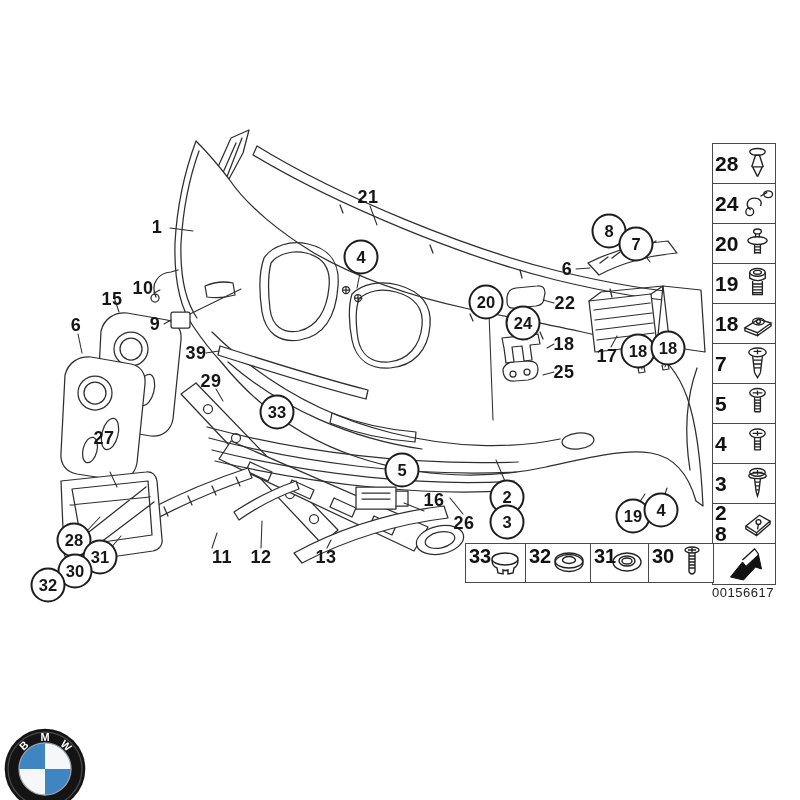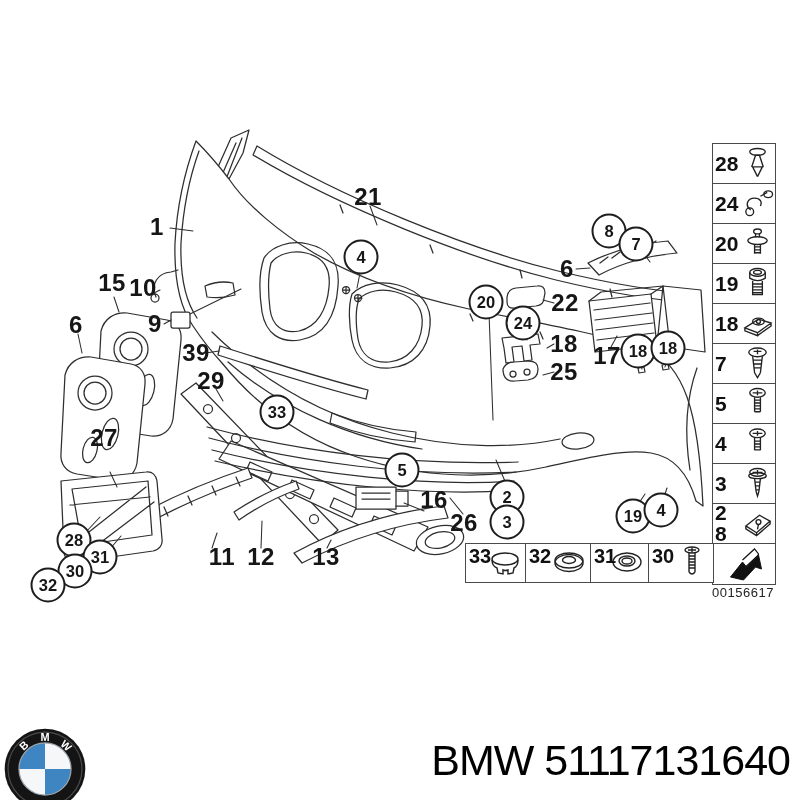--- a/index.html
+++ b/index.html
@@ -3,21 +3,21 @@
 <meta charset="utf-8">
 <style>
   html,body{margin:0;padding:0;background:#fff;}
   .stage{position:relative;width:800px;height:800px;background:#fff;overflow:hidden;
          font-family:"Liberation Sans",sans-serif;color:#111;}
   .drawing{position:absolute;inset:0;}
   svg.art{position:absolute;left:0;top:0;}
   
   .co{position:absolute;transform:translate(-50%,-50%);font-weight:bold;color:#161616;
       text-align:center;white-space:nowrap;}
-  .co.plain{font-size:24px;letter-spacing:.5px;}
+  .co.plain{font-size:18px;letter-spacing:.5px;}
   .co.circ{width:31px;height:31px;border:2px solid #1d1d1d;border-radius:50%;background:#fff;
            display:flex;align-items:center;justify-content:center;font-size:16.5px;}
   
   .pcol{position:absolute;left:712px;top:143px;width:64px;background:#fff;
         border:1px solid #4a4a4a;box-sizing:border-box;}
   .pcell{height:40px;box-sizing:border-box;border-bottom:1px solid #4a4a4a;
          display:flex;align-items:center;padding:1px 1px 1px 2px;}
   .pcell:last-child{border-bottom:none;}
   .pnum{font-weight:bold;font-size:21px;line-height:.95;width:26px;flex:none;}
   .pnum.dual{display:flex;flex-direction:column;gap:1px;}
@@ -167,21 +167,21 @@
         <path d="M85,533 L100,517"></path>
         <path d="M110,549 L121,536"></path>
         <path d="M85,564 L95,556"></path>
         <path d="M58,577 L66,571"></path>
       </g>
     </g>
   </svg>
 
   <div class="co plain" style="left:157px;top:227px">1</div>
   <div class="co plain" style="left:368px;top:197px">21</div>
-  <div class="co plain" style="left:112px;top:283px">15</div>
+  <div class="co plain" style="left:112px;top:299px">15</div>
   <div class="co plain" style="left:143px;top:288px">10</div>
   <div class="co plain" style="left:76px;top:325px">6</div>
   <div class="co plain" style="left:155px;top:324px">9</div>
   <div class="co plain" style="left:196px;top:353px">39</div>
   <div class="co plain" style="left:211px;top:381px">29</div>
   <div class="co plain" style="left:104px;top:438px">27</div>
   <div class="co plain" style="left:222px;top:557px">11</div>
   <div class="co plain" style="left:261px;top:557px">12</div>
   <div class="co plain" style="left:326px;top:557px">13</div>
   <div class="co plain" style="left:434px;top:500px">16</div>
@@ -349,14 +349,13 @@
    <path d="M50,50 L81,50 A31,31 0 0 0 50,19 Z" fill="#f5f7f8"></path>
    <path d="M50,50 L50,81 A31,31 0 0 0 81,50 Z" fill="#3f85c2"></path>
    <path d="M50,50 L19,50 A31,31 0 0 0 50,81 Z" fill="#f5f7f8"></path>
    <circle cx="50" cy="50" r="31" fill="none" stroke="#9aa0a6" stroke-width="1.5"></circle>
    <g fill="#fff" font-family="Liberation Sans, sans-serif" font-size="13" font-weight="bold" text-anchor="middle">
      <text x="50" y="17" transform="rotate(-42 50 50)">B</text>
      <text x="50" y="17">M</text>
      <text x="50" y="17" transform="rotate(42 50 50)">W</text>
    </g>
  </svg>
- <div class="ptext">BMW 51117131640</div>
 </div>
 
 </body></html>

